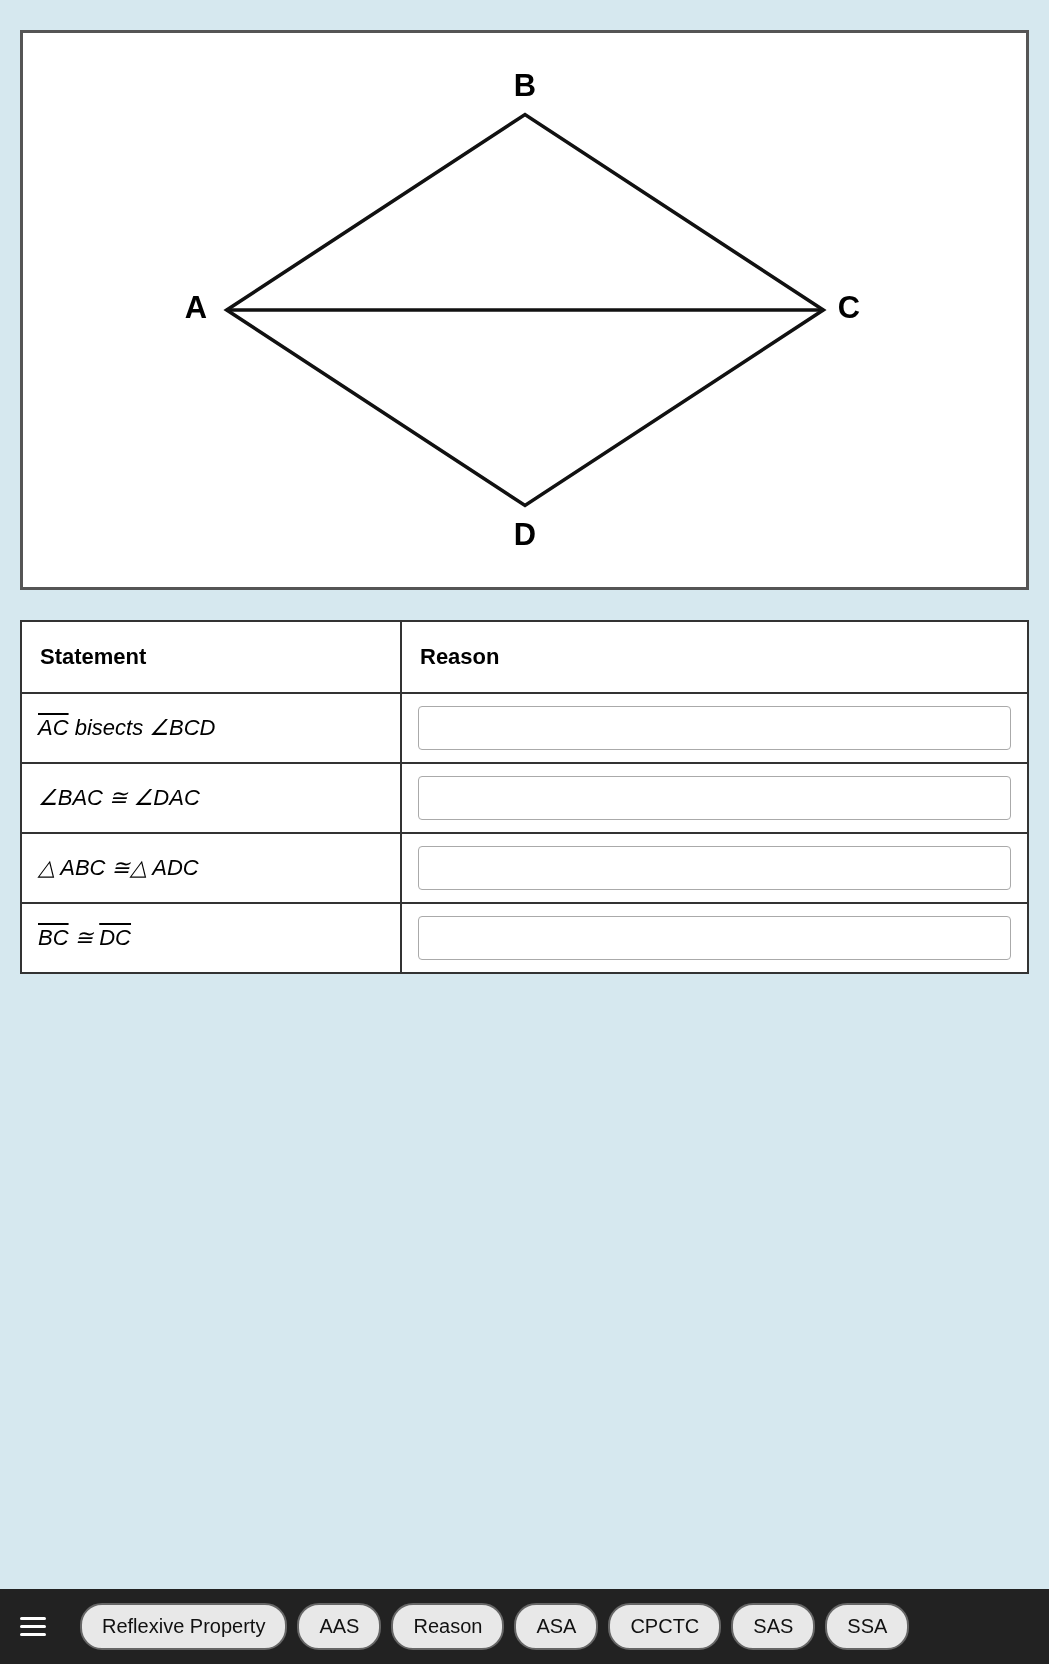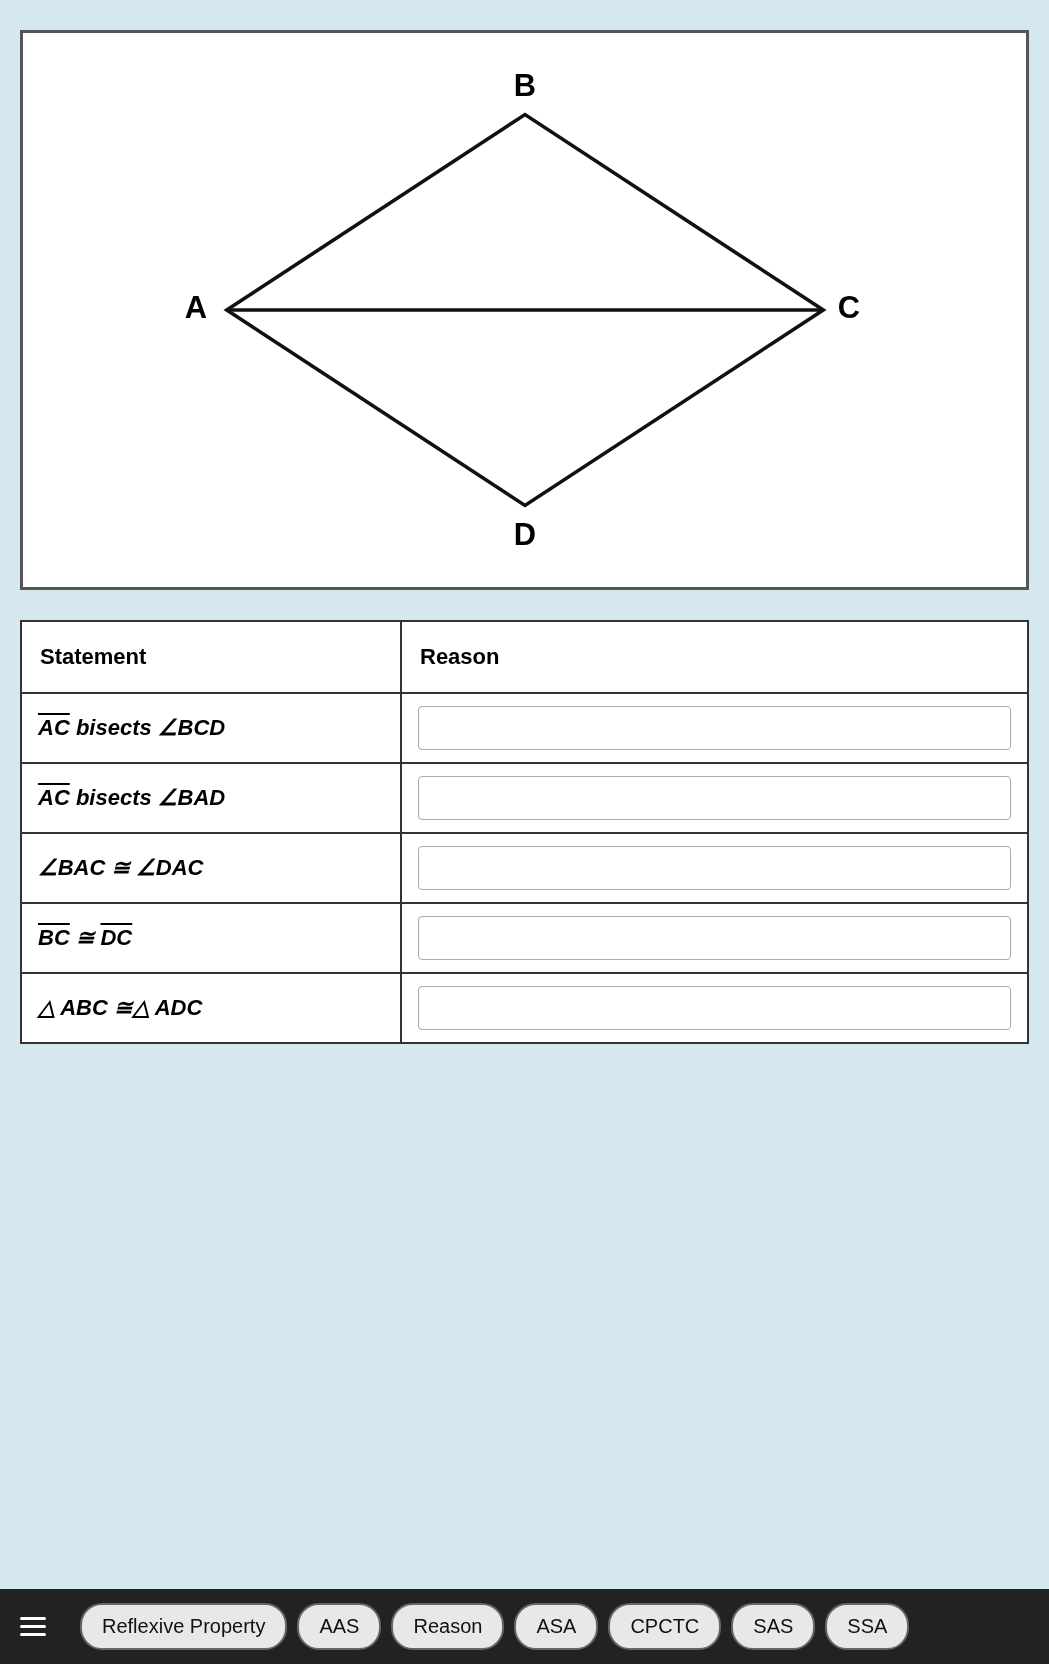--- a/index.html
+++ b/index.html
@@ -47,21 +47,20 @@
     .proof-table td {
       border: 2px solid #333;
       padding: 12px 16px;
       font-size: 21px;
     }
 
     .proof-table td.statement-cell {
       font-style: italic;
       width: 380px;
       font-size: 22px;
-      font-weight: bold;
     }
 
     .proof-table td.reason-cell {
       width: auto;
     }
 
     .reason-input {
       width: 100%;
       height: 44px;
       border: 1px solid #aaa;
@@ -171,52 +170,44 @@
 
     <tr>
       <td class="statement-cell">
         <span class="overline">AC</span> bisects ∠<i>BCD</i>
       </td>
       <td class="reason-cell">
         <input class="reason-input" type="text" placeholder="" style="">
       </td>
     </tr>
 
-    <tr>
-      <td class="statement-cell">
-        <span class="overline">AC</span> bisects ∠<i>BAD</i>
-      </td>
-      <td class="reason-cell">
-        <input class="reason-input" type="text" placeholder="" style="">
-      </td>
-    </tr>
 
     <tr>
       <td class="statement-cell">
         <i>∠BAC ≅ ∠DAC</i>
       </td>
       <td class="reason-cell">
         <input class="reason-input" type="text" placeholder="" style="">
       </td>
     </tr>
 
 
 
     <tr>
       <td class="statement-cell">
+        <i>△ ABC ≅△ ADC</i>
+      </td>
+      <td class="reason-cell">
+        <input class="reason-input" type="text" placeholder="" style="">
+      </td>
+    </tr>
+
+    <tr>
+      <td class="statement-cell">
         <span class="overline">BC</span> ≅ <span class="overline">DC</span>
-      </td>
-      <td class="reason-cell">
-        <input class="reason-input" type="text" placeholder="" style="">
-      </td>
-    </tr>
-
-    <tr>
-      <td class="statement-cell">
-        <i>△ ABC ≅△ ADC</i>
       </td>
       <td class="reason-cell">
         <input class="reason-input" type="text" placeholder="" style="">
       </td>
     </tr>
   </tbody>
 </table>
 
 <div class="answer-buttons">
   <div class="menu-icon">

